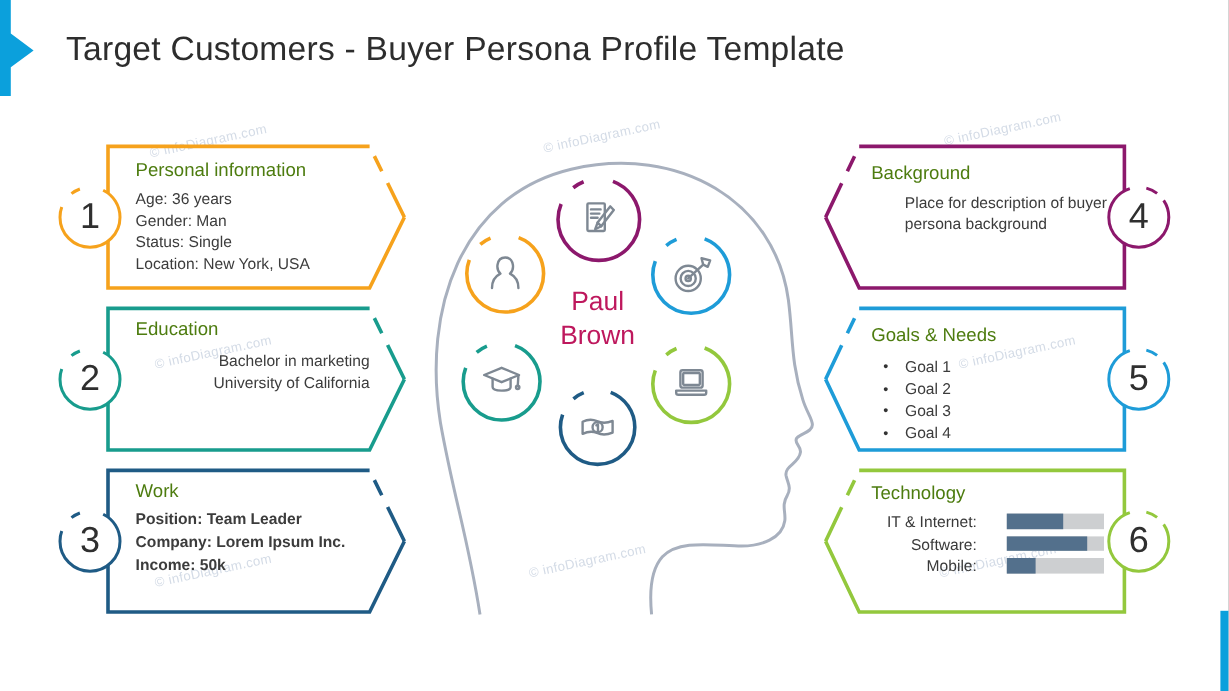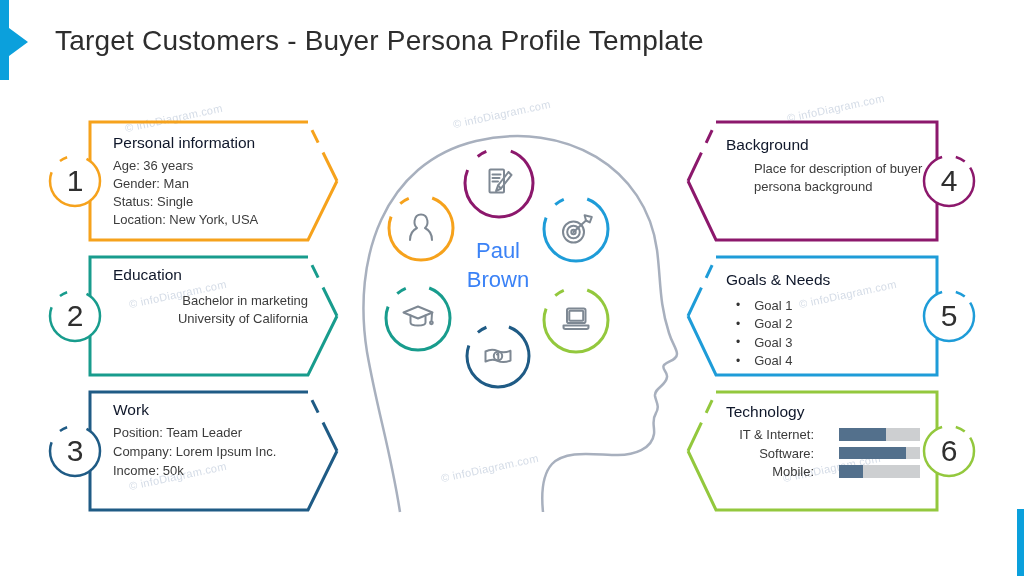--- a/index.html
+++ b/index.html
@@ -10,26 +10,26 @@
   .abs{position:absolute;}
   
   #page-title{left:55px;top:25px;font-size:28px;color:#2d2d2d;letter-spacing:.2px;font-weight:400;}
   
   .wm{position:absolute;font-size:11px;color:#9fb0c8;opacity:.45;transform:rotate(-12deg);
       white-space:nowrap;letter-spacing:.3px;z-index:1;}
   
   #shapes{position:absolute;left:0;top:0;z-index:2;pointer-events:none;}
   
   .txt{z-index:3;}
-  .panel-title{font-size:15.5px;color:#0f172a;}
+  .panel-title{font-size:15.5px;color:#4d7c0f;}
   .panel-line{font-size:13px;color:#3c3c3c;line-height:18px;}
   .num-badge{display:flex;align-items:center;justify-content:center;width:50px;height:50px;
              font-size:30px;color:#2f2f2f;z-index:4;}
   
-  #persona-name{left:450px;top:236px;width:96px;text-align:center;font-size:22px;line-height:29px;color:#3b82f6;}
+  #persona-name{left:450px;top:236px;width:96px;text-align:center;font-size:22px;line-height:29px;color:#be185d;}
   
   .goal-row{display:flex;align-items:center;height:18.5px;}
   .goal-bullet{font-size:12px;color:#333;margin-right:14px;}
   .goal-label{font-size:13px;color:#3c3c3c;}
   
   .tech-row{display:flex;align-items:center;margin-bottom:5.5px;height:13px;}
   .tech-label{width:124px;text-align:right;padding-right:25px;font-size:13px;color:#3a3a3a;white-space:nowrap;}
   .tech-track{width:88px;height:12.5px;}
   .tech-fill{height:100%;}
   
@@ -167,21 +167,21 @@
   <div class="abs txt" style="left:113px;top:266px;width:195px;">
     <div class="panel-title">Education</div>
     <div style="margin-top:8px;text-align:right;">
       <div class="panel-line">Bachelor in marketing</div>
       <div class="panel-line">University of California</div>
     </div>
   </div>
 
   <div class="abs txt" style="left:113px;top:401px;width:200px;">
     <div class="panel-title">Work</div>
-    <div style="margin-top:4px;">
+    <div style="margin-top:4px;font-weight:bold;">
       <div class="panel-line" style="line-height:19px;">Position: Team Leader</div>
       <div class="panel-line" style="line-height:19px;">Company: Lorem Ipsum Inc.</div>
       <div class="panel-line" style="line-height:19px;">Income: 50k</div>
     </div>
   </div>
 
   <div class="abs txt" style="left:726px;top:136px;width:200px;">
     <div class="panel-title">Background</div>
     <div style="margin-top:6px;margin-left:28px;">
       <div class="panel-line">Place for description of buyer</div>

